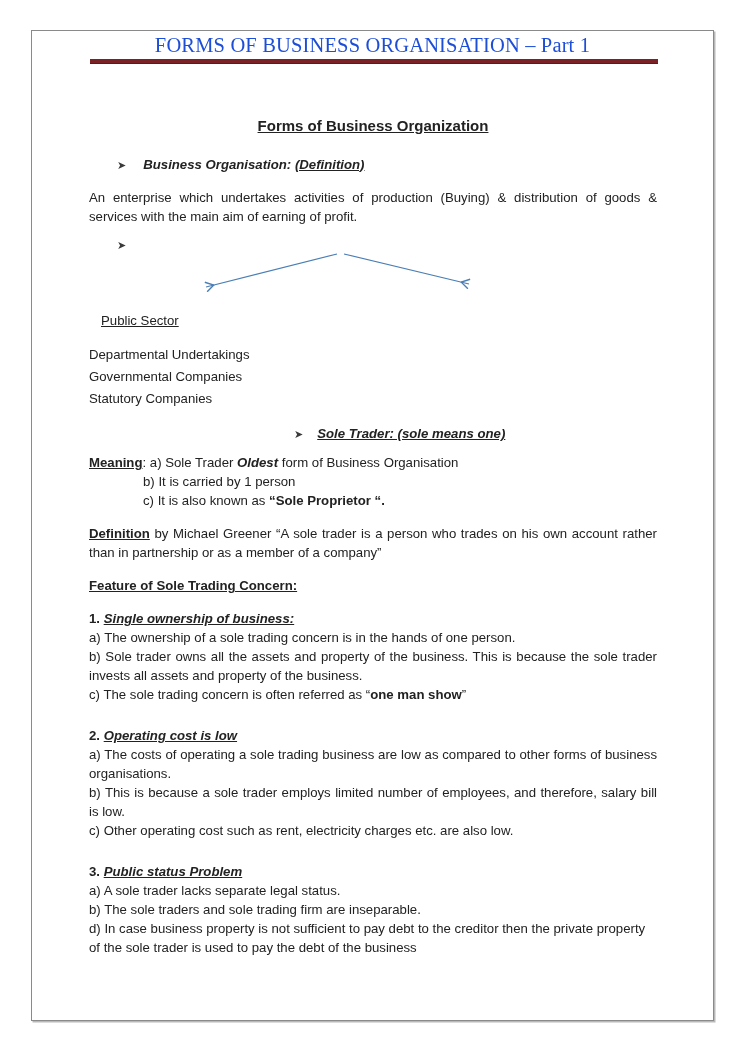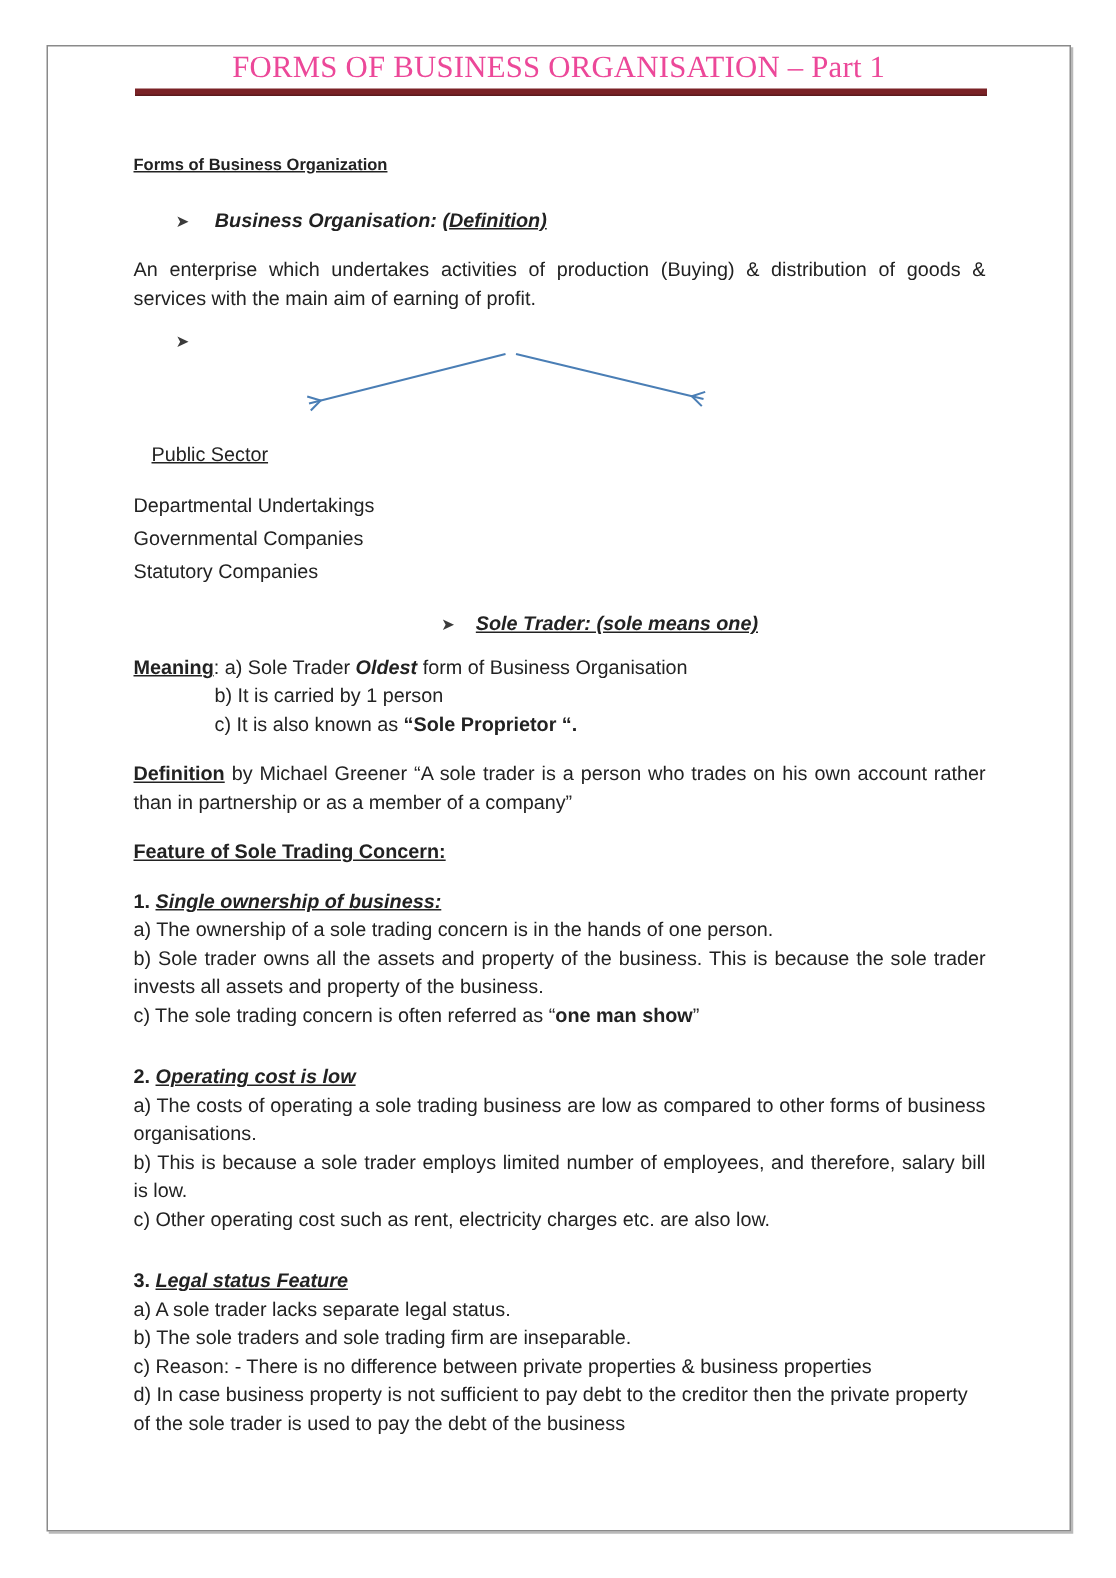--- a/index.html
+++ b/index.html
@@ -29,21 +29,21 @@
 
   
   .doc-title {
     position: absolute;
     left: 0;
     top: 3px;
     width: 100%;
     text-align: center;
     font-family: "Liberation Serif", serif;
     font-size: 20.5px;
-    color: #ec4899;
+    color: #1d4ed8;
     letter-spacing: 0.15px;
     white-space: nowrap;
   }
   .title-rule {
     position: absolute;
     left: 58px;
     top: 28px;
     width: 568px;
     height: 5px;
     background: #7a2226;
@@ -62,24 +62,25 @@
     color: #222;
   }
   .just { text-align: justify; text-justify: inter-word; }
   .b  { font-weight: bold; }
   .i  { font-style: italic; }
   .bi { font-weight: bold; font-style: italic; }
   .biu { font-weight: bold; font-style: italic; text-decoration: underline; }
   .bu { font-weight: bold; text-decoration: underline; }
 
   .h-center-underline {
+    text-align: center;
     font-weight: bold;
     text-decoration: underline;
-    margin-top: 4px;
-    font-size: 11px;
+    margin-top: 16px;
+    font-size: 15px;
   }
 
   
   .bullet-row {
     display: flex;
     align-items: baseline;
   }
   .bullet-glyph {
     font-family: "DejaVu Sans", sans-serif;
     font-size: 11px;
@@ -225,21 +226,20 @@
     <div>
       <div class="para"><span class="b">2</span><span class="b">.</span> <span class="biu">Operating cost is low</span></div>
       <div class="para just">a) The costs of operating a sole trading business are low as compared to other forms of business organisations.</div>
       <div class="para just">b) This is because a sole trader employs limited number of employees, and therefore, salary bill is low.</div>
       <div class="para">c) Other operating cost such as rent, electricity charges etc. are also low.</div>
     </div>
 
     <div class="sp-22"></div>
 
     <div>
-      <div class="para"><span class="b">3.</span> <span class="biu">Legal status Feature</span></div>
+      <div class="para"><span class="b">3.</span> <span class="biu">Public status Problem</span></div>
       <div class="para"> a) A sole trader lacks separate legal status.</div>
       <div class="para"> b) The sole traders and sole trading firm are inseparable.</div>
-      <div class="para"> c) Reason: - There is no difference between private properties &amp; business properties</div>
       <div class="para"> d) In case business property is not sufficient to pay debt to the creditor then the private property of the sole trader is used to pay the debt of the business</div>
     </div>
 
   </div>
 </div>
 
 </body></html>

